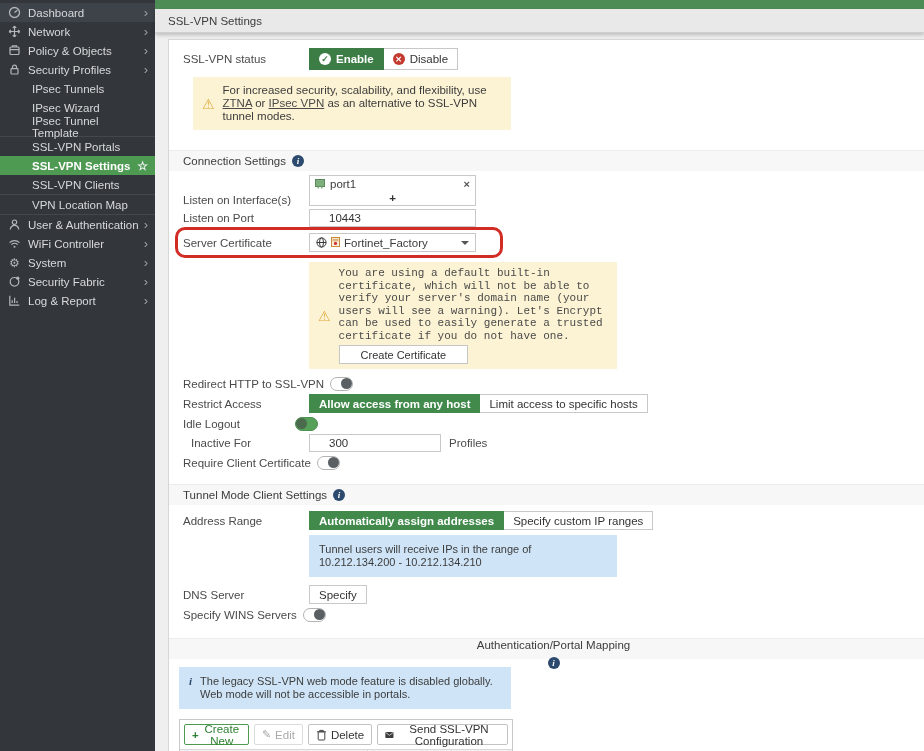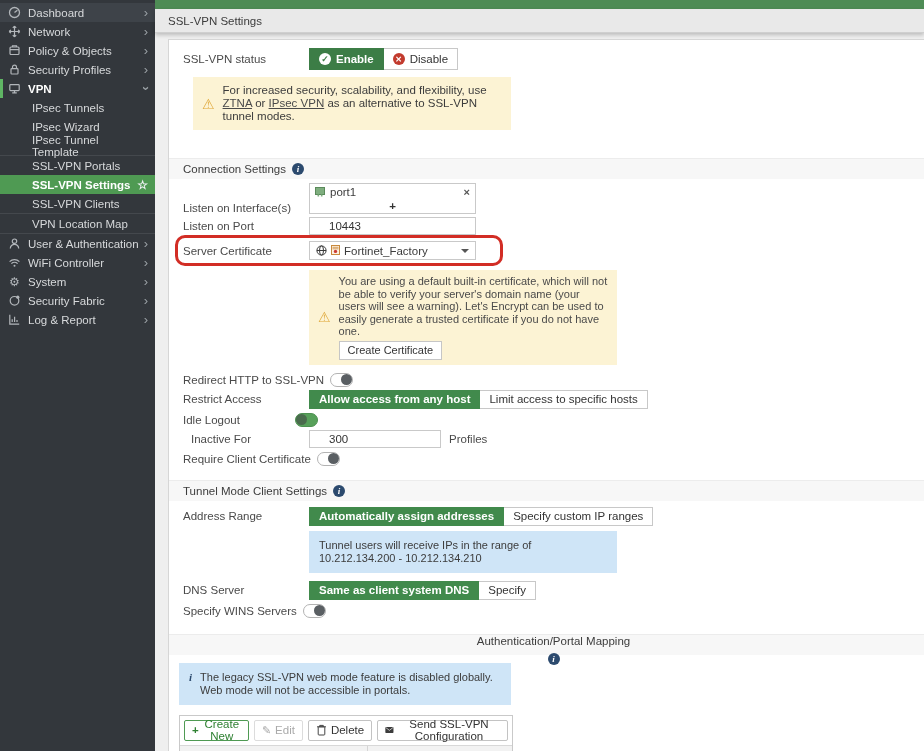--- a/index.html
+++ b/index.html
@@ -25,21 +25,21 @@
   .topbar{height:9px;background:#4e8c55;}
   .tabbar{height:23px;background:#e9e9e9;display:flex;align-items:center;padding-left:13px;
           border-bottom:1px solid #cfcfcf;box-shadow:0 2px 4px rgba(0,0,0,.22);position:relative;z-index:3;color:#3c3c3c;}
   .content{flex:1;position:relative;background:#efefef;min-height:0;}
   .panel{margin-left:13px;margin-top:6px;height:calc(100% - 6px);background:#fff;
          border:1px solid #d6d6d6;border-right:none;border-bottom:none;box-sizing:border-box;}
 
   
   .frow{display:flex;align-items:center;padding-left:14px;margin-top:4px;}
   .flabel{width:126px;flex-shrink:0;color:#4a4a4a;}
-  .section-hdr{margin-top:28px;height:20px;background:#f7f7f7;border-top:1px solid #ececec;
+  .section-hdr{margin-top:20px;height:20px;background:#f7f7f7;border-top:1px solid #ececec;
                display:flex;align-items:center;padding-left:14px;gap:6px;color:#3c3c3c;}
   .info-dot{width:12px;height:12px;border-radius:50%;background:#2c4a6e;color:#fff;
             display:inline-flex;align-items:center;justify-content:center;font-size:9px;font-weight:bold;
             font-family:"Liberation Serif",serif;font-style:italic;flex-shrink:0;}
 
   .seg{display:inline-flex;}
   .seg .sbtn{height:19px;padding:0 9px;background:#fff;border:1px solid #c8c8c8;color:#333;
              font-size:11.5px;display:inline-flex;align-items:center;cursor:pointer;font-family:inherit;}
   .seg .sbtn + .sbtn{border-left:none;}
   .seg .sbtn.active{background:#418a4c;border-color:#418a4c;color:#fff;font-weight:bold;}
@@ -73,22 +73,22 @@
   .iface-add{height:13px;text-align:center;color:#333;font-weight:bold;line-height:13px;cursor:pointer;}
 
   .cert-select{width:167px;height:19px;border:1px solid #c9c9c9;background:#fff;box-sizing:border-box;
                display:flex;align-items:center;gap:4px;padding:0 6px;cursor:pointer;}
   .caret{margin-left:auto;width:0;height:0;border-left:4px solid transparent;border-right:4px solid transparent;
          border-top:4px solid #555;}
   .annotation{position:absolute;left:6px;top:-6px;width:322px;height:25px;border:3px solid #d22d25;
               border-radius:10px;pointer-events:none;z-index:4;}
 
   .cert-warn{margin:10px 0 0 140px;width:308px;padding:5px 9px;}
-  .cert-warn .txt{font-size:11px;line-height:12.5px;color:#4a4a4a;}
-  .mini-btn{margin-top:3px;height:19px;padding:0 8px;background:#fff;border:1px solid #c6c6c6;
+  .cert-warn .txt{font-size:11px;line-height:12.5px;color:#4a4a4a;font-family:Liberation Mono, monospace;}
+  .mini-btn{margin-top:3px;height:19px;padding:0 21px;background:#fff;border:1px solid #c6c6c6;
             font-family:inherit;font-size:11px;color:#333;cursor:pointer;}
 
   .blue-ipbox{margin:5px 8px 0 140px;width:308px;padding:8px 10px;font-size:11px;line-height:13px;color:#3c3c3c;}
   .auth-info{margin:8px 0 0 10px;width:332px;padding:8px 10px;font-size:11px;line-height:13px;color:#3c3c3c;}
   .auth-info .ii{font-weight:bold;font-style:italic;font-family:"Liberation Serif",serif;color:#2c4a6e;}
 
   
   .tbl-wrap{margin:10px 0 0 10px;width:334px;border:1px solid #c9c9c9;box-sizing:border-box;background:#fff;}
   .tbl-toolbar{padding:4px;display:flex;gap:5px;border-bottom:1px solid #d8d8d8;align-items:center;}
   .tb-btn{height:21px;display:inline-flex;align-items:center;gap:4px;padding:0 7px;background:#fff;
@@ -150,30 +150,20 @@
       <span class="nicon">
         <svg width="13" height="13" viewBox="0 0 13 13" fill="none" stroke="#b2b6ba" stroke-width="1.2">
             <rect x="3" y="5.6" width="7" height="5.4" rx="0.8"></rect>
             <path d="M4.5 5.6V4.2a2 2 0 0 1 4 0v1.4"></path>
           </svg>
       </span>
       <span>Security Profiles</span>
       <span class="chev">›</span>
     </div>
 
-    <div class="nav-item vpn">
-      <span class="nicon">
-        <svg width="13" height="13" viewBox="0 0 13 13" fill="none" stroke="#b2b6ba" stroke-width="1.2">
-            <rect x="1.8" y="2.6" width="9.4" height="6" rx="0.8"></rect>
-            <path d="M6.5 8.6v2M4.2 10.8h4.6"></path>
-          </svg>
-      </span>
-      <span>VPN</span>
-      <span class="chev chev-down">›</span>
-    </div>
 
     <div class="sub-item">
       <span>IPsec Tunnels</span>
     </div>
     <div class="sub-item">
       <span>IPsec Wizard</span>
     </div>
     <div class="sub-item">
       <span>IPsec Tunnel Template</span>
     </div>
@@ -368,21 +358,20 @@
           </span>
         </div>
 
         <div class="notice blue blue-ipbox">
           <span>Tunnel users will receive IPs in the range of 10.212.134.200 - 10.212.134.210</span>
         </div>
 
         <div class="frow" style="margin-top:8px;">
           <span class="flabel">DNS Server</span>
           <span class="seg">
-            <button class="sbtn active">Same as client system DNS</button>
             <button class="sbtn">Specify</button>
           </span>
         </div>
 
         <div class="frow">
           <span style="color:#4a4a4a;margin-right:6px;">Specify WINS Servers</span>
           <span class="tgl off"></span>
         </div>
 
         <div class="section-hdr" style="margin-top:16px;flex-direction:column;">

